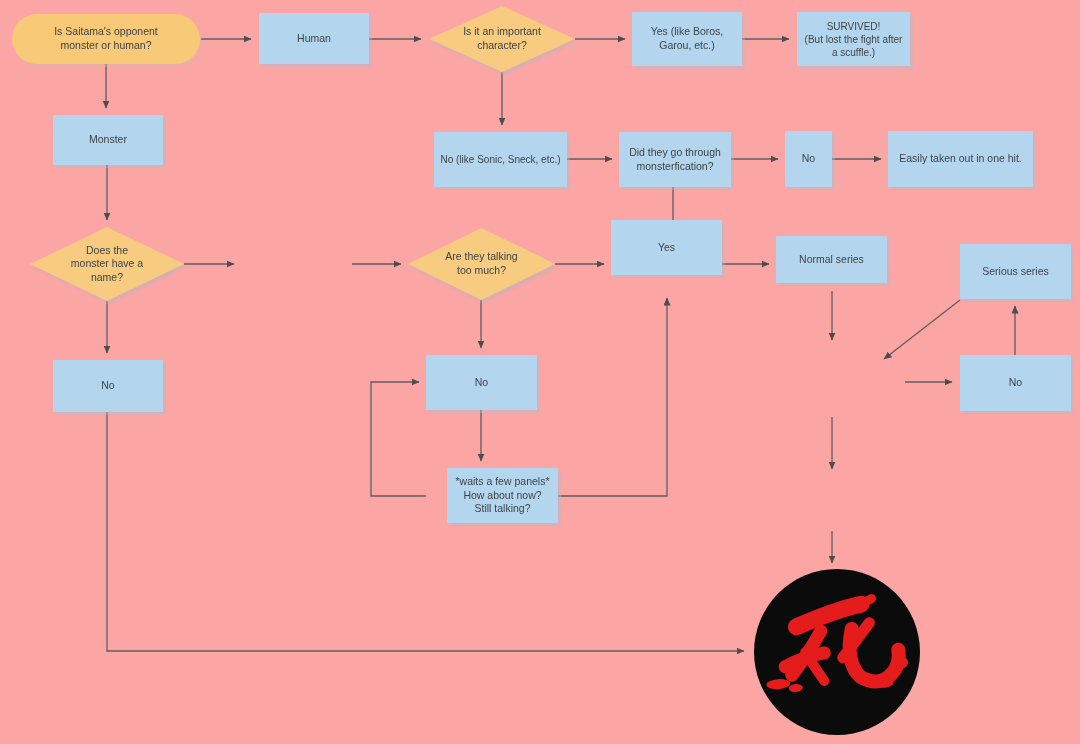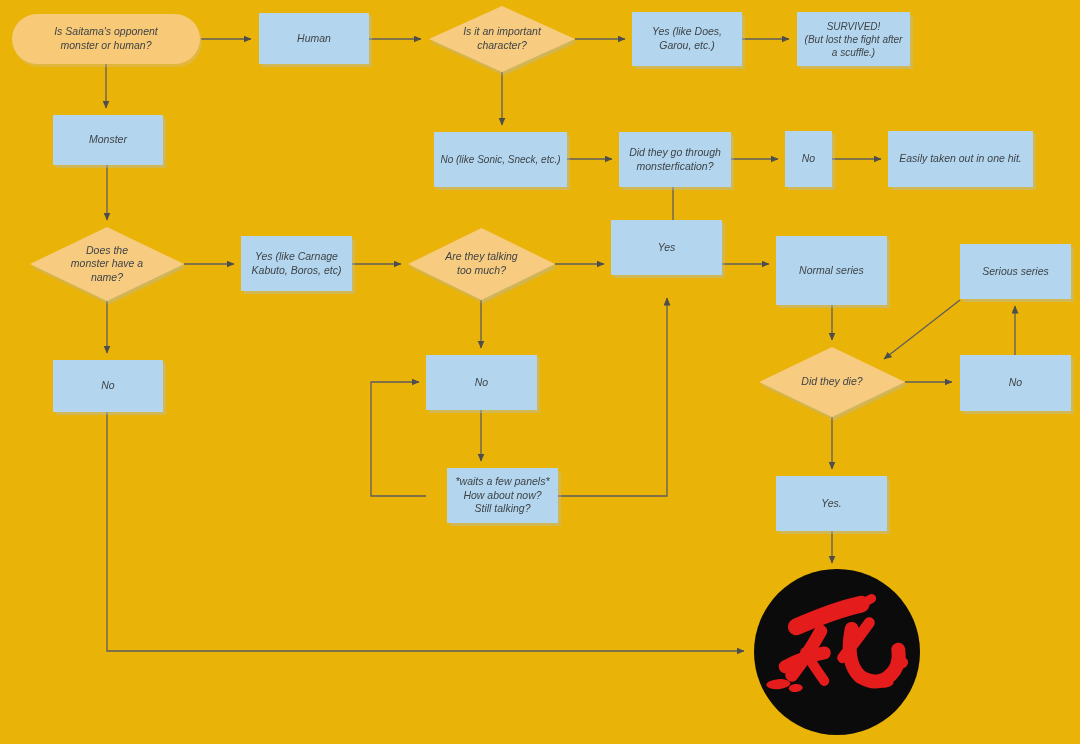--- a/index.html
+++ b/index.html
@@ -1,19 +1,18 @@
 <!DOCTYPE html>
 <html><head>
 <meta charset="utf-8">
 <style>
   html,body{margin:0;padding:0;background:#ffffff;}
   .canvas{
-    position:relative;width:1080px;height:744px;background:#eab308;overflow:hidden;
+    position:relative;width:1080px;height:744px;background:#fca5a5;overflow:hidden;
     font-family:"Liberation Sans","DejaVu Sans",sans-serif;
-    font-style:italic;
   }
   .node{
     position:absolute;display:flex;align-items:center;justify-content:center;
     text-align:center;font-size:10.5px;line-height:1.3;color:#3e4348;
     white-space:pre-line;box-sizing:border-box;padding:2px 3px;
   }
   .process{
     background:#b3d6ee;
     box-shadow:3px 3px 0 rgba(168,192,209,0.38);
   }
@@ -78,21 +77,21 @@
   </svg>
 
   <div class="node terminator" style="left:12px;top:14px;width:188px;height:50px"><span>Is Saitama's opponent
 monster or human?</span></div>
 
   <div class="node process" style="left:259px;top:13px;width:110px;height:51px"><span>Human</span></div>
 
   <div class="node decision" style="left:429px;top:6px;width:146px;height:66px"><span>Is it an important
 character?</span></div>
 
-  <div class="node process" style="left:632px;top:12px;width:110px;height:54px"><span>Yes (like Does,
+  <div class="node process" style="left:632px;top:12px;width:110px;height:54px"><span>Yes (like Boros,
 Garou, etc.)</span></div>
 
   <div class="node process" style="left:53px;top:115px;width:110px;height:50px"><span>Monster</span></div>
 
   <div class="node process fs10" style="left:797px;top:12px;width:113px;height:54px"><span>SURVIVED!
 (But lost the fight after
 a scuffle.)</span></div>
 
   <div class="node process fs10" style="left:434px;top:132px;width:133px;height:55px"><span>No (like Sonic, Sneck, etc.)</span></div>
 
@@ -100,45 +99,41 @@
 monsterfication?</span></div>
 
   <div class="node process" style="left:785px;top:131px;width:47px;height:56px"><span>No</span></div>
 
   <div class="node process" style="left:888px;top:131px;width:145px;height:56px"><span>Easily taken out in one hit.</span></div>
 
   <div class="node decision" style="left:30px;top:227px;width:154px;height:74px"><span>Does the
 monster have a
 name?</span></div>
 
-  <div class="node process" style="left:241px;top:236px;width:111px;height:55px"><span>Yes (like Carnage
-Kabuto, Boros, etc)</span></div>
 
   <div class="node decision" style="left:408px;top:228px;width:147px;height:72px"><span>Are they talking
 too much?</span></div>
 
   <div class="node process" style="left:611px;top:220px;width:111px;height:55px"><span>Yes</span></div>
 
-  <div class="node process" style="left:776px;top:236px;width:111px;height:69px"><span>Normal series</span></div>
+  <div class="node process" style="left:776px;top:236px;width:111px;height:47px"><span>Normal series</span></div>
 
   <div class="node process" style="left:960px;top:244px;width:111px;height:55px"><span>Serious series</span></div>
 
   <div class="node process" style="left:53px;top:360px;width:110px;height:52px"><span>No</span></div>
 
   <div class="node process" style="left:426px;top:355px;width:111px;height:55px"><span>No</span></div>
 
-  <div class="node decision" style="left:759px;top:347px;width:146px;height:70px"><span>Did they die?</span></div>
 
   <div class="node process" style="left:960px;top:355px;width:111px;height:56px"><span>No</span></div>
 
   <div class="node process" style="left:447px;top:468px;width:111px;height:55px"><span>*waits a few panels*
 How about now?
 Still talking?</span></div>
 
-  <div class="node process" style="left:776px;top:476px;width:111px;height:55px"><span>Yes.</span></div>
 
   <div class="death">
     <svg width="170" height="168" viewBox="0 0 170 168">
       <circle cx="85" cy="84" r="83" fill="#0b0b0b"></circle>
       <g stroke="#e51c1c" fill="none" stroke-linecap="round" transform="rotate(-4 85 80)">
         <path d="M46,56 Q85,42 112,38" stroke-width="17"></path>
         <path d="M112,38 L123,33" stroke-width="9"></path>
         <path d="M70,62 Q55,85 38,104" stroke-width="13"></path>
         <path d="M32,95 Q52,86 72,84" stroke-width="13"></path>
         <path d="M53,82 Q61,97 70,112" stroke-width="10"></path>

